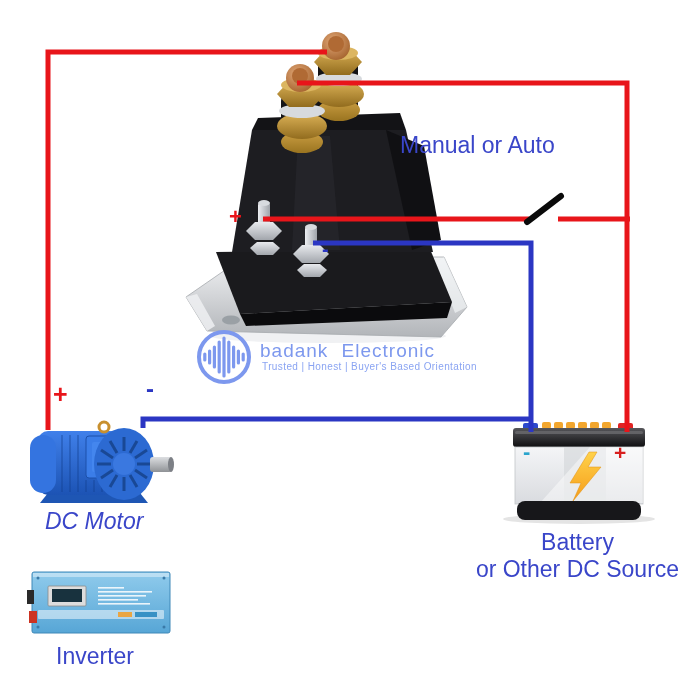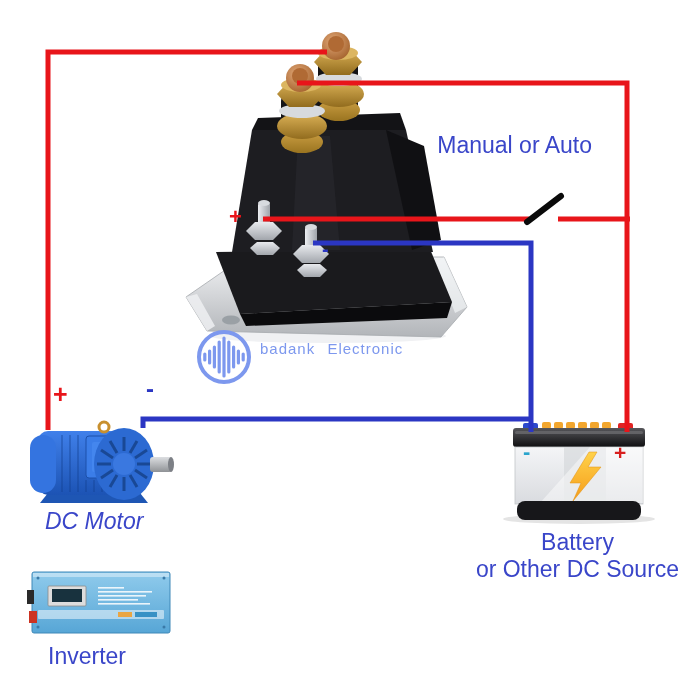--- a/index.html
+++ b/index.html
@@ -8,35 +8,35 @@
   .canvas { position:relative; width:700px; height:700px; background:#ffffff; }
   svg.scene { position:absolute; left:0; top:0; width:700px; height:700px; }
 
   
   .wr   { stroke:var(--wire-red);  stroke-width:5; fill:none; }
   .wb   { stroke:var(--wire-blue); stroke-width:5; fill:none; }
   .lever{ stroke:var(--switch-black); stroke-width:6; stroke-linecap:round; }
 
   
   .lbl { position:absolute; color:var(--label-blue); font-size:23px; line-height:27px; white-space:nowrap; }
-  .switch-label { left:400px; top:128px; width:192px; text-align:right; line-height:34px; }
+  .switch-label { left:400px; top:128px; width:192px; line-height:34px; }
   .dc-motor-label { left:45px; top:508px;font-style:italic; }
   .battery-label { left:450px; top:529px; width:255px; text-align:center; white-space:normal; }
-  .inverter-label { left:48px; top:643px; }
+  .inverter-label { left:56px; top:643px; }
 
   .polarity { position:absolute; font-weight:bold; line-height:1; white-space:nowrap; }
   .relay-plus   { left:229px; top:206px; font-size:22px; color:var(--wire-red); }
   .relay-minus  { left:322px; top:239px; font-size:20px; color:var(--wire-blue); }
   .motor-plus   { left:53px;  top:382px; font-size:25px; color:var(--wire-red); }
   .motor-minus  { left:146px; top:377px; font-size:24px; color:var(--wire-blue); }
   .battery-plus { left:614px; top:442px; font-size:21px; color:var(--battery-plus-red); }
   .battery-minus{ left:523px; top:441px; font-size:22px; color:var(--battery-minus-teal); }
 
   
-  .wm-brand { position:absolute; left:260px; top:340px; font-size:15px; letter-spacing:1px;
+  .wm-brand { position:absolute; left:260px; top:340px; font-size:19px; letter-spacing:1px;
               word-spacing:7px; color:var(--watermark-blue); white-space:nowrap; }
   .wm-tagline { position:absolute; left:262px; top:361px; font-size:10px; letter-spacing:0.4px;
               color:var(--watermark-blue-light); white-space:nowrap; }
 </style>
 </head>
 <body>
 
 <div class="canvas">
 
 <svg class="scene" viewBox="0 0 700 700">
@@ -268,14 +268,15 @@
   <div class="lbl dc-motor-label">DC Motor</div>
 
   <div class="lbl battery-label">
     <div>Battery</div>
     <div>or Other DC Source</div>
   </div>
 
   <div class="lbl inverter-label">Inverter</div>
 
   <div class="wm-brand">badank Electronic</div>
+  <div class="wm-tagline">Trusted | Honest | Buyer's Based Orientation</div>
 
 </div>
 
 </body></html>

